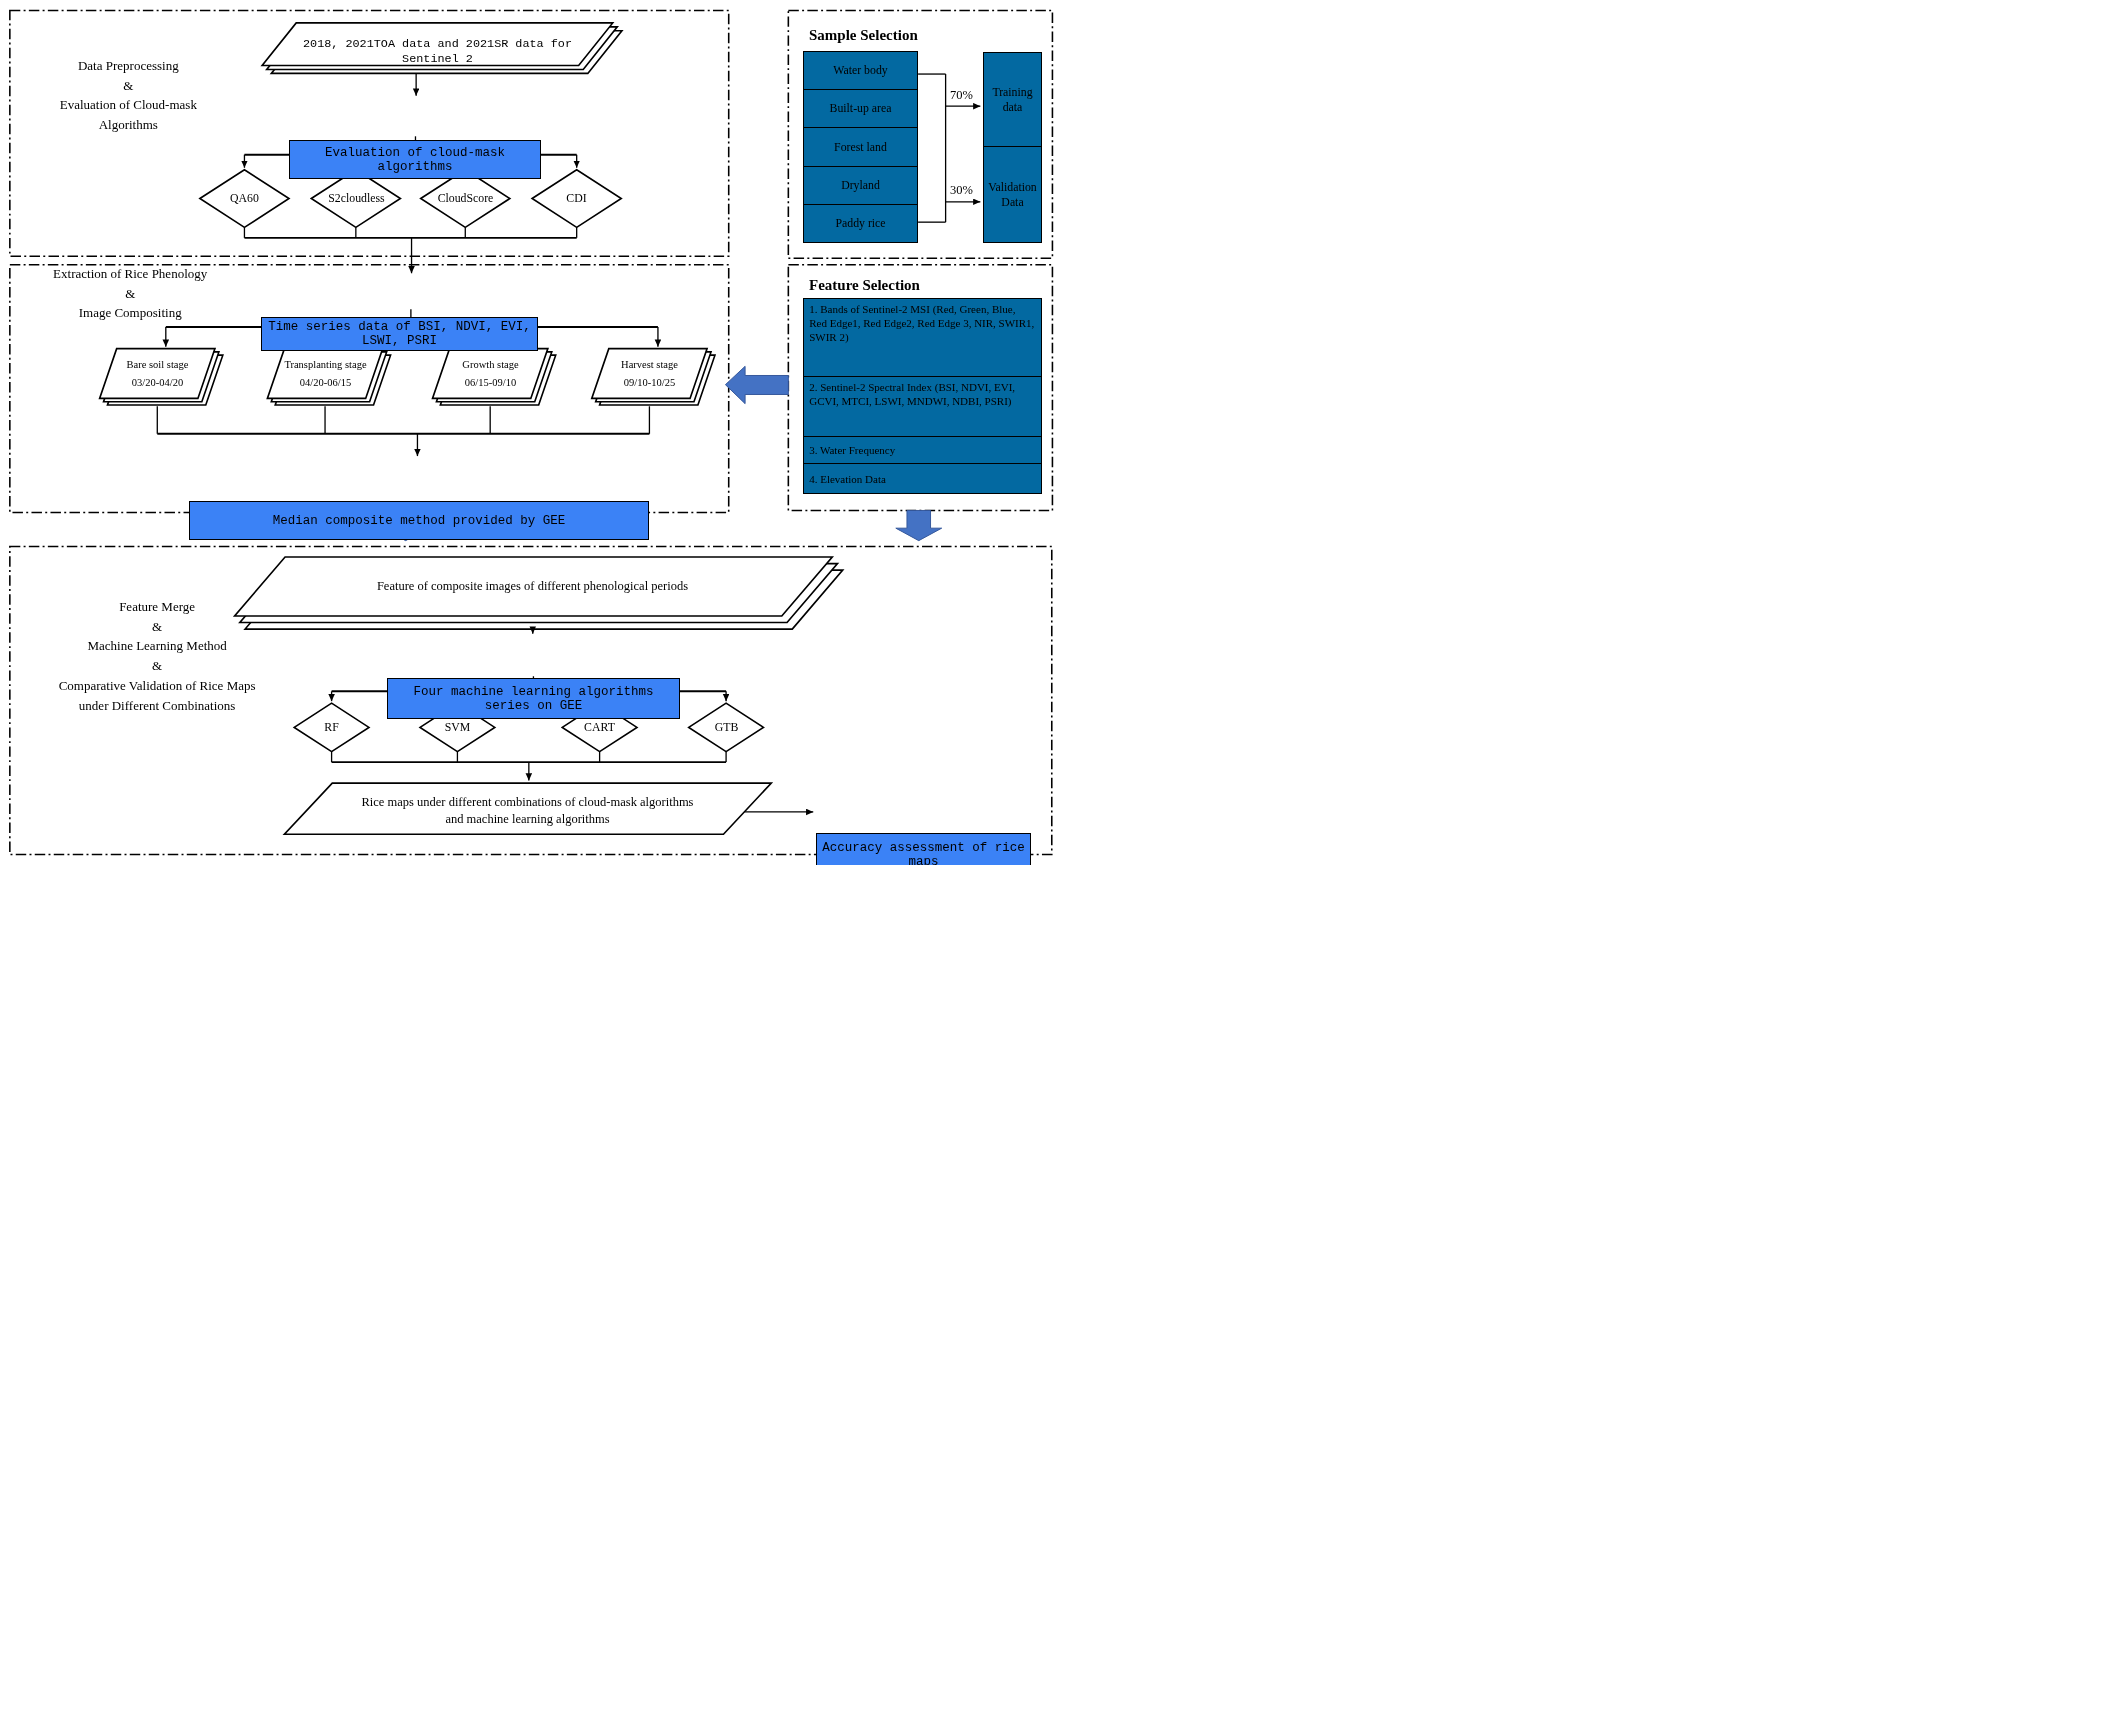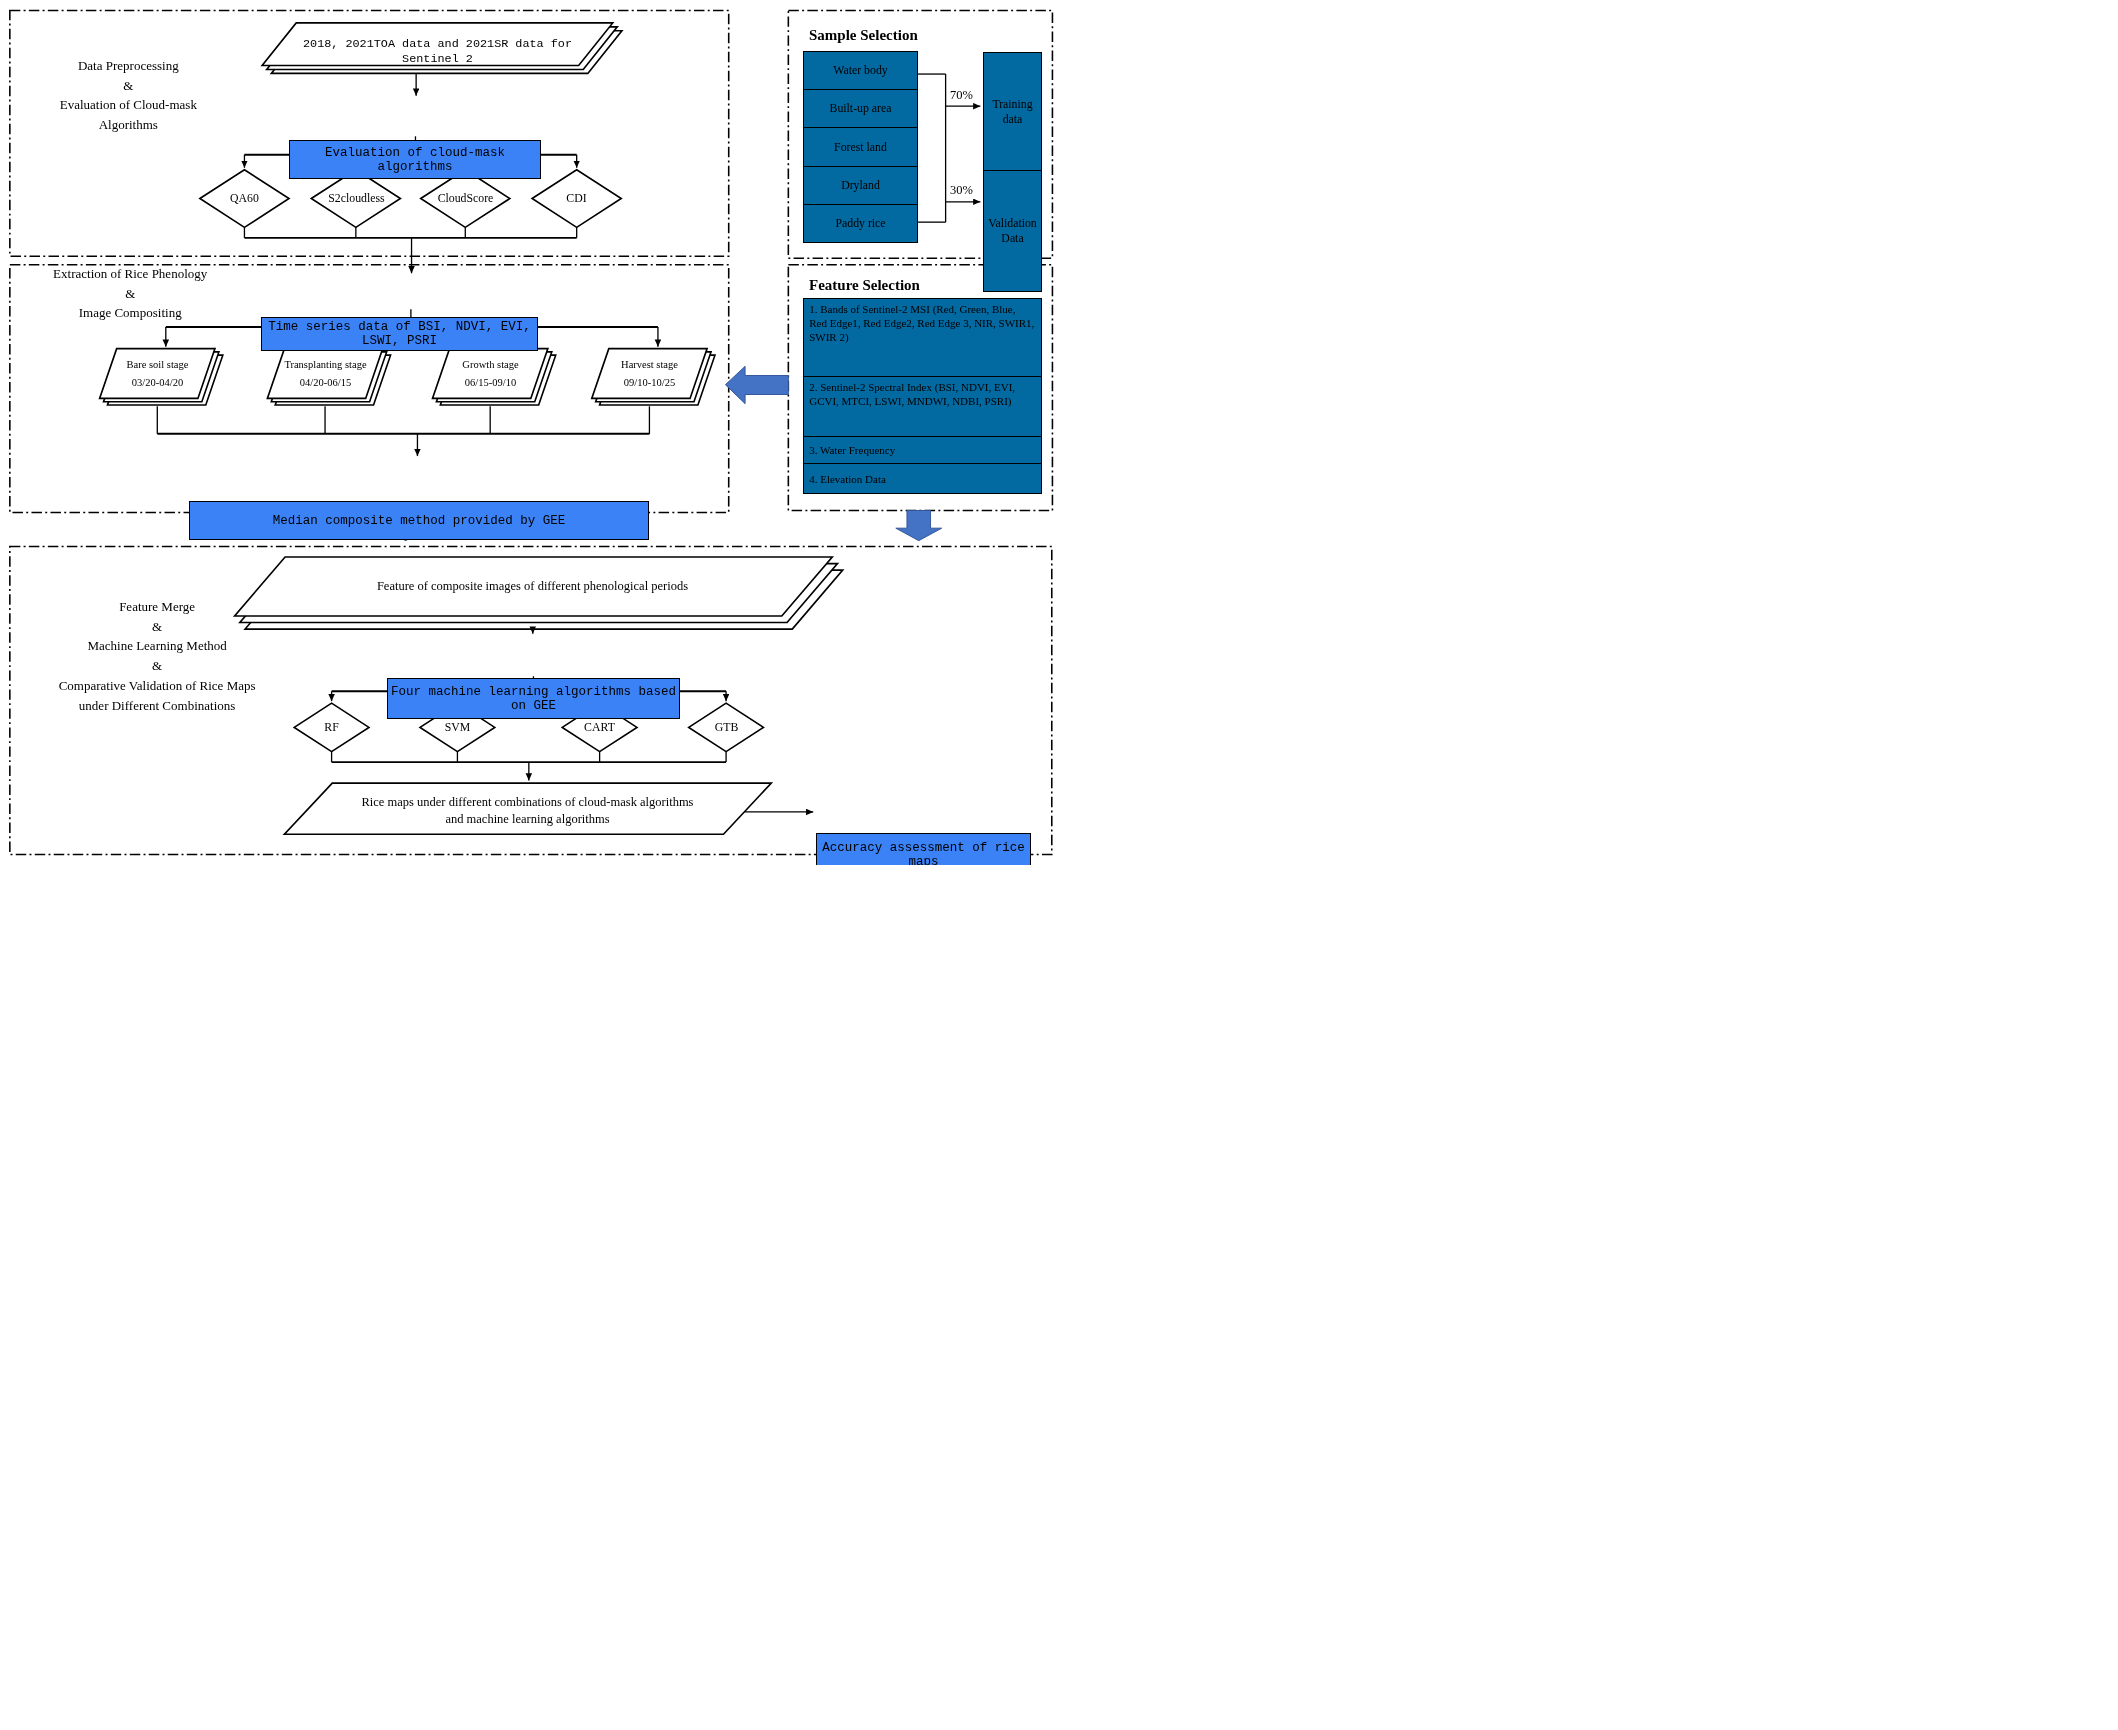--- a/index.html
+++ b/index.html
@@ -215,21 +215,21 @@
     <div class="cell" style="flex:1;">Water body</div>
     <div class="cell" style="flex:1;">Built-up area</div>
     <div class="cell" style="flex:1;">Forest land</div>
     <div class="cell" style="flex:1;">Dryland</div>
     <div class="cell" style="flex:1;">Paddy rice</div>
   </div>
 
   <div class="txt pct" style="left:942px;top:88px;width:39px;">70%</div>
   <div class="txt pct" style="left:942px;top:183px;width:39px;">30%</div>
 
-  <div class="cellcol" style="left:983px;top:52px;width:59px;height:240px;">
+  <div class="cellcol" style="left:983px;top:52px;width:59px;height:191px;">
     <div class="cell" style="flex:144;">Training data</div>
     <div class="cell" style="flex:147;">Validation Data</div>
   </div>
 
   <div class="txt panel-title" style="left:809px;top:276px;width:197px;">Feature Selection</div>
 
   <div class="cellcol featlist" style="left:803px;top:298px;width:239px;height:196px;">
     <div class="cell tall" style="flex:126;">1. Bands of Sentinel-2 MSI (Red, Green, Blue, Red Edge1, Red Edge2, Red Edge 3, NIR, SWIR1, SWIR 2)</div>
     <div class="cell tall" style="flex:94;">2. Sentinel-2  Spectral Index (BSI, NDVI, EVI, GCVI, MTCI, LSWI, MNDWI, NDBI, PSRI)</div>
     <div class="cell" style="flex:38;">3. Water Frequency</div>
@@ -240,21 +240,21 @@
     <div>Feature Merge</div>
     <div>&amp;</div>
     <div>Machine Learning Method</div>
     <div>&amp;</div>
     <div>Comparative Validation of Rice Maps</div>
     <div>under Different Combinations</div>
   </div>
 
   <div class="txt" style="left:303px;top:579px;width:459px;font-size:12.5px;">Feature of composite images of different phenological periods</div>
 
-  <div class="box" style="left:387px;top:636px;width:293px;height:41px;">Four machine learning algorithms based on GEE</div>
+  <div class="box" style="left:387px;top:636px;width:293px;height:41px;">Four machine learning algorithms series on GEE</div>
 
   <div class="txt dlabel" style="left:292px;top:720px;width:79px;">RF</div>
   <div class="txt dlabel" style="left:418px;top:720px;width:79px;">SVM</div>
   <div class="txt dlabel" style="left:560px;top:720px;width:79px;">CART</div>
   <div class="txt dlabel" style="left:687px;top:720px;width:79px;text-align:center;">GTB</div>
 
   <div class="txt" style="left:298px;top:794px;width:459px;font-size:12.5px;line-height:17px;">
     <div>Rice maps under different combinations of cloud-mask algorithms</div>
     <div>and machine learning algorithms</div>
   </div>

